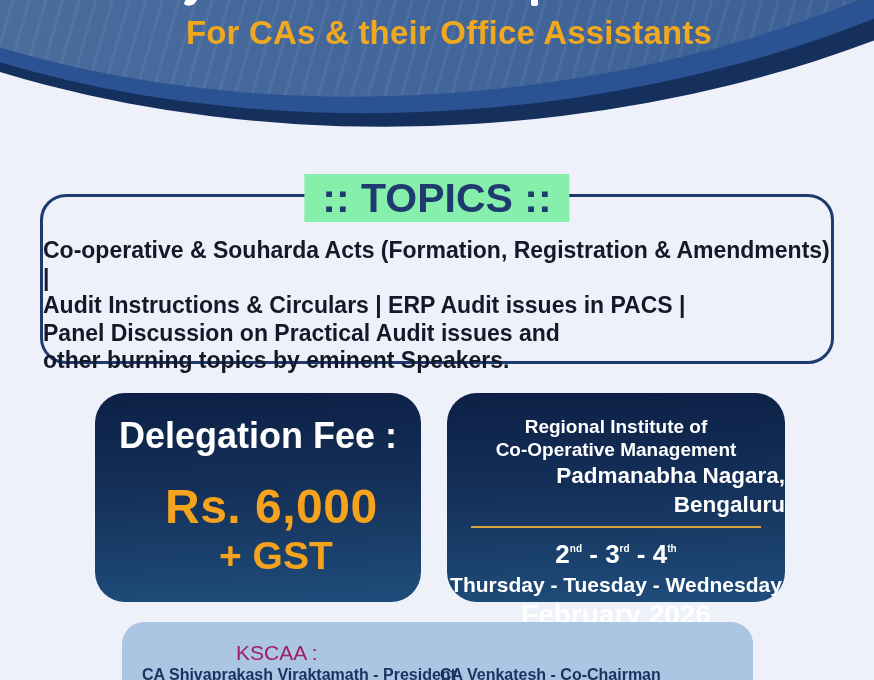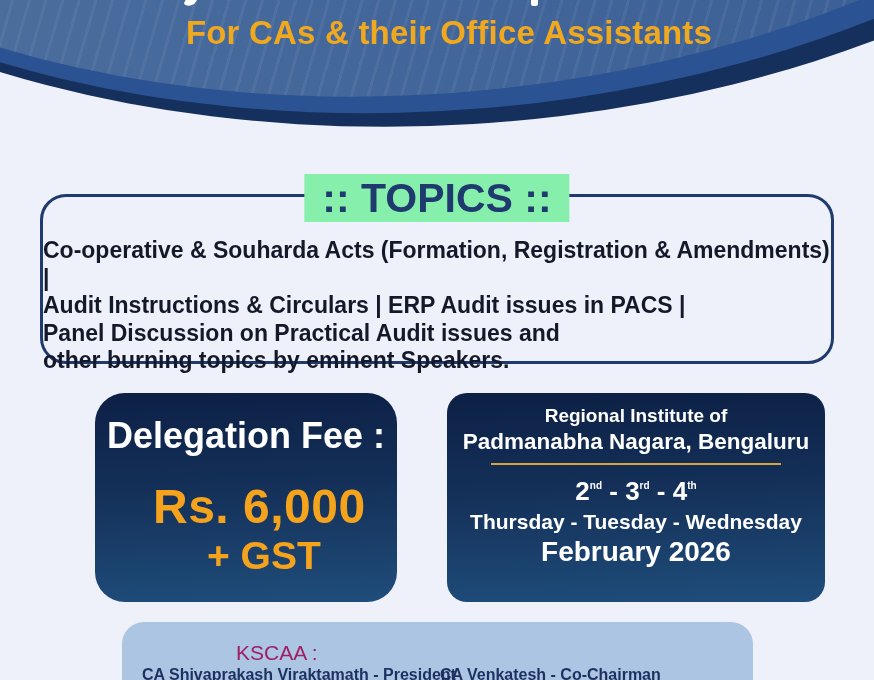--- a/index.html
+++ b/index.html
@@ -40,29 +40,29 @@
   .topics-text{
     position:absolute; left:0; top:40px; width:100%; 
     font-size:23px; font-weight:700; color:#14192a; line-height:27.5px; white-space:pre-line;
   }
   
   .info-box{
     position:absolute; top:393px; height:209px; border-radius:30px; text-align:center;
     background:linear-gradient(178deg,#0d2045 0%, #143058 45%, #1f4d7b 100%);
     color:#ffffff; box-sizing:border-box;
   }
-  .fee-box{left:95px;  width:302px;}
-  .venue-box{left:447px; width:378px; border-radius:20px; padding-top:11px;}
+  .fee-box{left:95px;  width:326px;}
+  .venue-box{left:447px; width:338px; border-radius:30px; padding-top:22px;}
   .fee-title{margin-top:22px; font-size:36px; font-weight:700; color:#ffffff;}
   .fee-amount-row{margin-top:4px; white-space:pre;}
   .fee-amount{font-size:48px; font-weight:800; color:#f5a31d; letter-spacing:0.5px;}
   .fee-gst{font-size:39px; font-weight:800; color:#f5a31d; margin-left:9px;}
   .fee-note{margin-top:9px; font-size:18px; font-weight:600; color:#eef2f7; line-height:22px; white-space:pre-line;}
   .venue-line1,.venue-line2{font-size:19px; font-weight:700; line-height:23px;}
-  .venue-line3{font-size:22.5px; font-weight:700; line-height:29px;}
+  .venue-line3{font-size:22.5px; font-weight:700; line-height:29px;text-align:right;}
   .venue-sep{width:290px; height:2px; background:#d8a23c; margin:7px auto 7px; border:0;}
   .venue-dates{font-size:26px; font-weight:800; line-height:30px; white-space:pre;}
   .venue-dates sup{font-size:10px; position:relative; top:-1px;}
   .venue-weekdays{font-size:21px; font-weight:700; line-height:27px; margin-top:2px;}
   .venue-month{font-size:28px; font-weight:700; line-height:34px;}
   
   .footer-box{
     position:absolute; left:122px; top:622px; width:631px; height:90px;
     background:#abc5e3; border-radius:22px;
   }
@@ -105,20 +105,21 @@
       <span class="fee-amount">Rs. 6,000</span>
       <span class="fee-gst">+ GST</span>
     </div>
     <div class="fee-note">Accommodation will be Provided
 to Registrants on
 First Come First Serve Basis.</div>
   </div>
 
   <div class="info-box venue-box">
     <div class="venue-line1">Regional Institute of</div>
+    <div class="venue-line2">Co-Operative Management</div>
     <div class="venue-line3">Padmanabha Nagara, Bengaluru</div>
     <div class="venue-sep"></div>
     <div class="venue-dates"><span>2</span><sup>nd</sup><span> - </span><span>3</span><sup>rd</sup><span> - </span><span>4</span><sup>th</sup></div>
     <div class="venue-weekdays">Thursday - Tuesday - Wednesday</div>
     <div class="venue-month">February 2026</div>
   </div>
 
   <div class="footer-box">
     <div class="footer-heading footer-heading-left">KSCAA :</div>
     <div class="footer-member footer-member-left">CA Shivaprakash Viraktamath - President</div>

